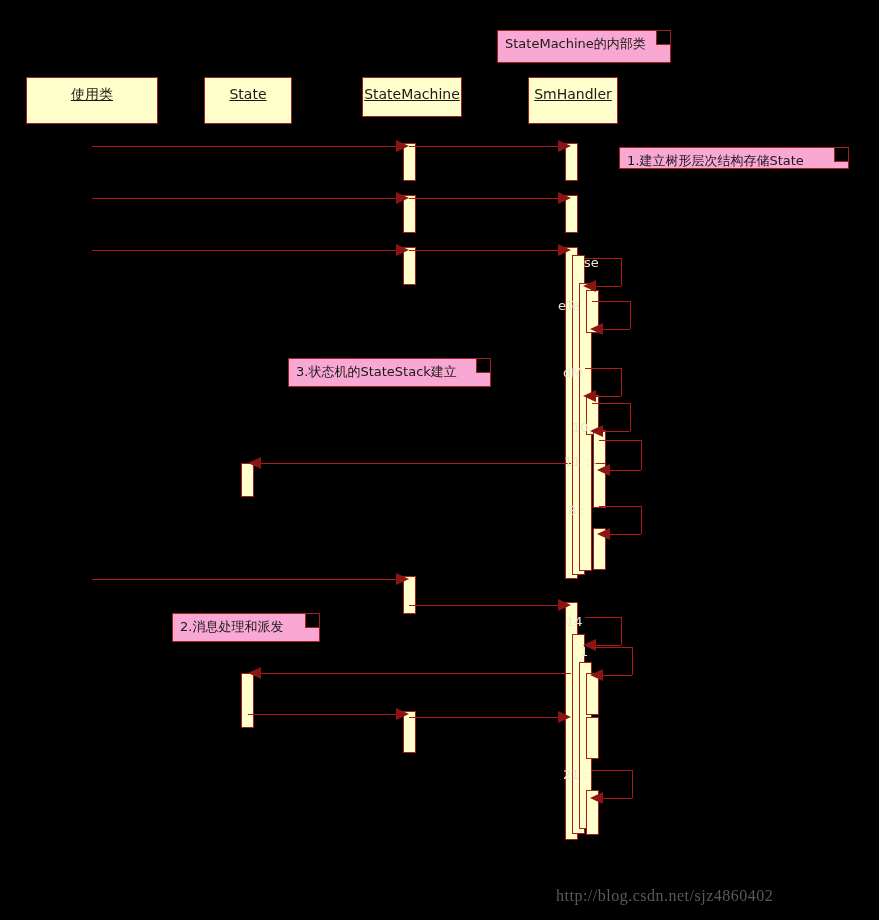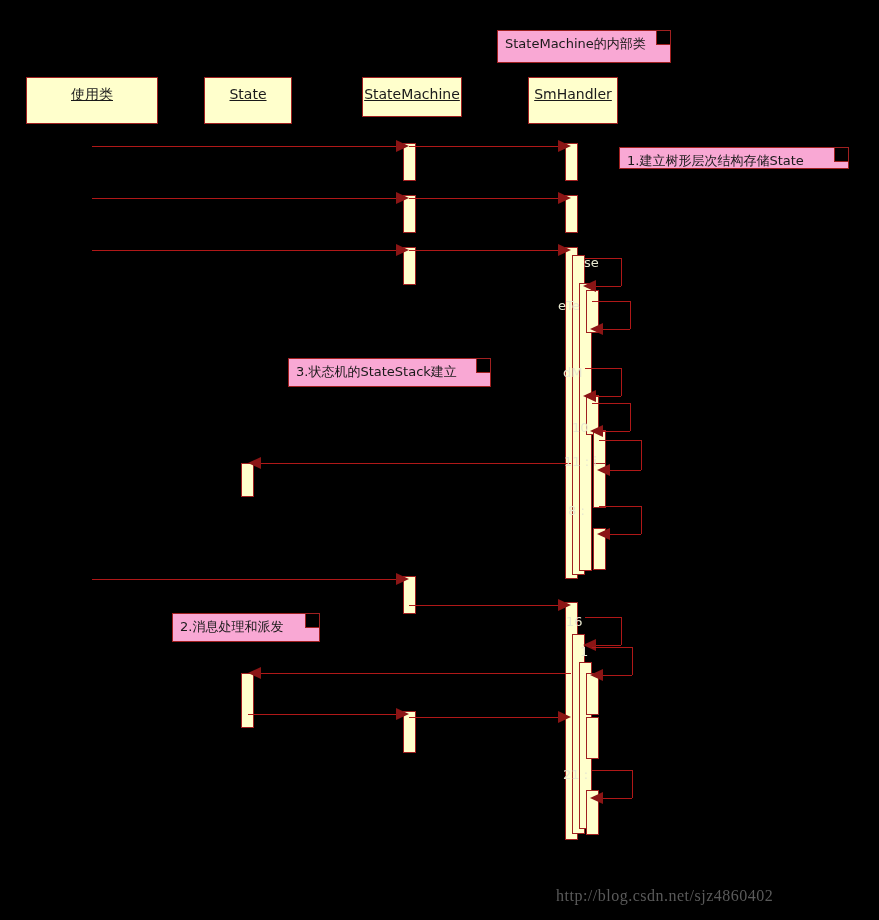--- a/index.html
+++ b/index.html
@@ -210,21 +210,21 @@
       <div class="msg-label" style="left: 564px; top: 421px; margin-top: 33px;">11 : i</div>
       <div class="msg-line" style="left: 599px; top: 506px; width: 42px;"></div>
       <div class="v-line" style="left: 641px; top: 506px; height: 28px;"></div>
       <div class="msg-line" style="left: 603px; top: 534px; width: 38px;"></div>
       <div class="arrow left" style="left: 597px; top: 528px;"></div>
       <div class="msg-label" style="left: 568px; top: 503px;">8 :</div>
       <div class="msg-line" style="left: 585px; top: 617px; width: 36px;"></div>
       <div class="v-line" style="left: 621px; top: 617px; height: 28px;"></div>
       <div class="msg-line" style="left: 589px; top: 645px; width: 32px;"></div>
       <div class="arrow left" style="left: 583px; top: 639px;"></div>
-      <div class="msg-label" style="left: 566px; top: 614px;">16</div>
+      <div class="msg-label" style="left: 566px; top: 614px;">14</div>
       <div class="msg-line" style="left: 592px; top: 647px; width: 40px;"></div>
       <div class="v-line" style="left: 632px; top: 647px; height: 28px;"></div>
       <div class="msg-line" style="left: 596px; top: 675px; width: 36px;"></div>
       <div class="arrow left" style="left: 590px; top: 669px;"></div>
       <div class="msg-label" style="left: 580px; top: 644px;">1</div>
       <div class="msg-line" style="left: 592px; top: 770px; width: 40px;"></div>
       <div class="v-line" style="left: 632px; top: 770px; height: 28px;"></div>
       <div class="msg-line" style="left: 596px; top: 798px; width: 36px;"></div>
       <div class="arrow left" style="left: 590px; top: 792px;"></div>
       <div class="msg-label" style="left: 563px; top: 767px;">21 :</div>

